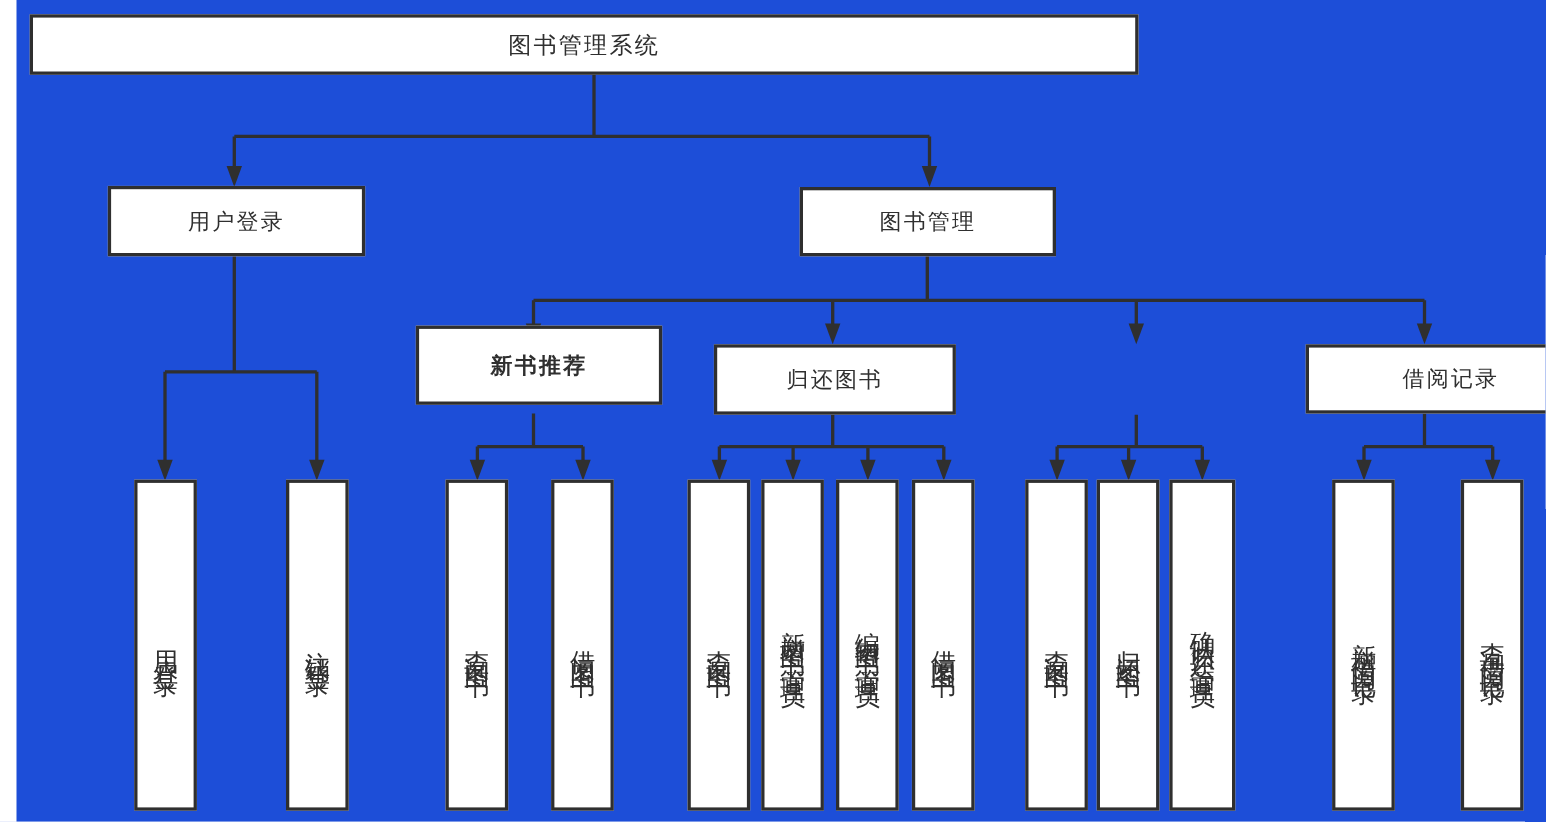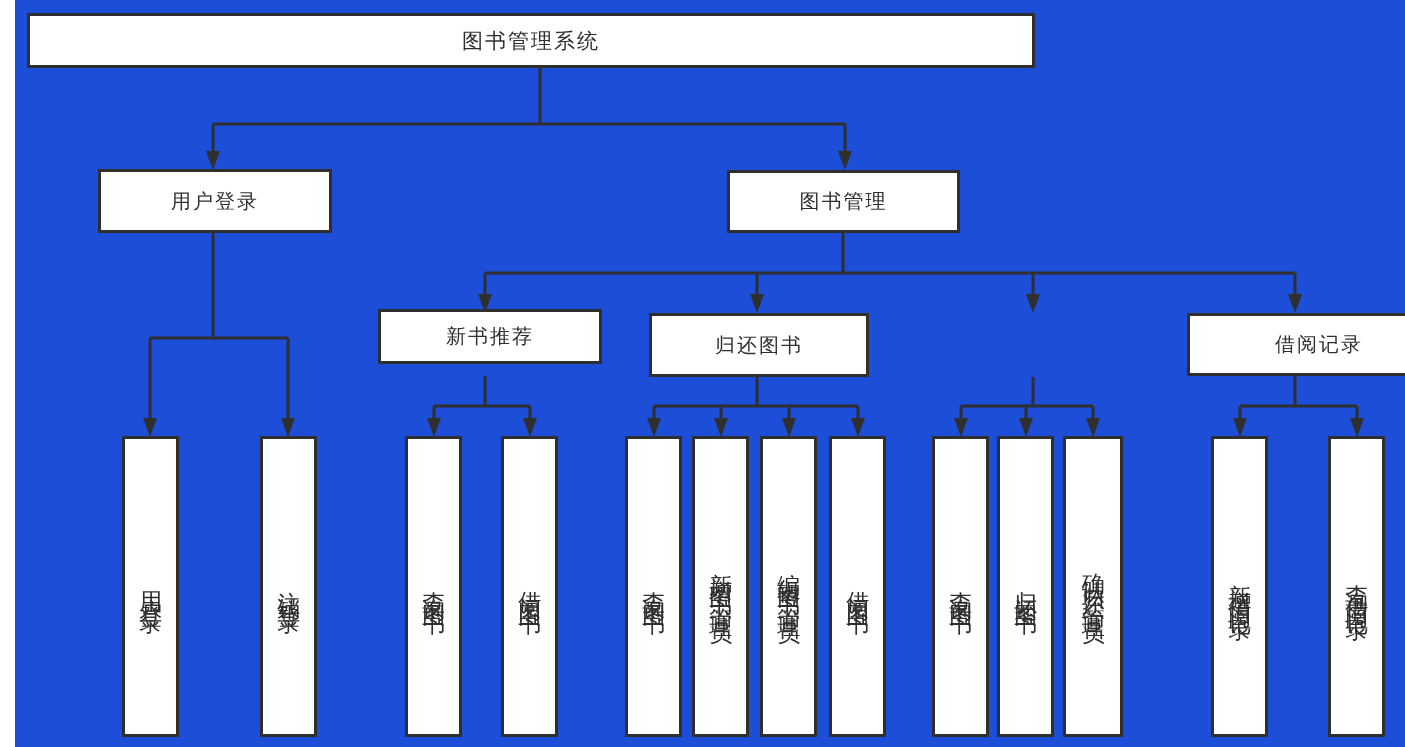--- a/index.html
+++ b/index.html
@@ -108,21 +108,21 @@
     <span class="hlabel root-label">图书管理系统</span>
   </div>
 
   <div class="box" style="left:83px; top:169px; width:234px; height:64px;">
     <span class="hlabel">用户登录</span>
   </div>
   <div class="box" style="left:712px; top:170px; width:233px; height:63px;font-family:Liberation Mono, monospace;">
     <span class="hlabel">图书管理</span>
   </div>
 
-  <div class="box" style="left:363px; top:309px; width:224px; height:55px;">
+  <div class="box" style="left:363px; top:296px; width:224px; height:72px;font-weight:bold;">
     <span class="hlabel">新书推荐</span>
   </div>
   <div class="box" style="left:634px; top:313px; width:220px; height:64px;">
     <span class="hlabel">归还图书</span>
   </div>
   <div class="box" style="left:1172px; top:313px; width:264px; height:63px;">
     <span class="hlabel">借阅记录</span>
   </div>
 
   <div class="box" style="left:107px; top:436px; width:57px; height:301px;">

